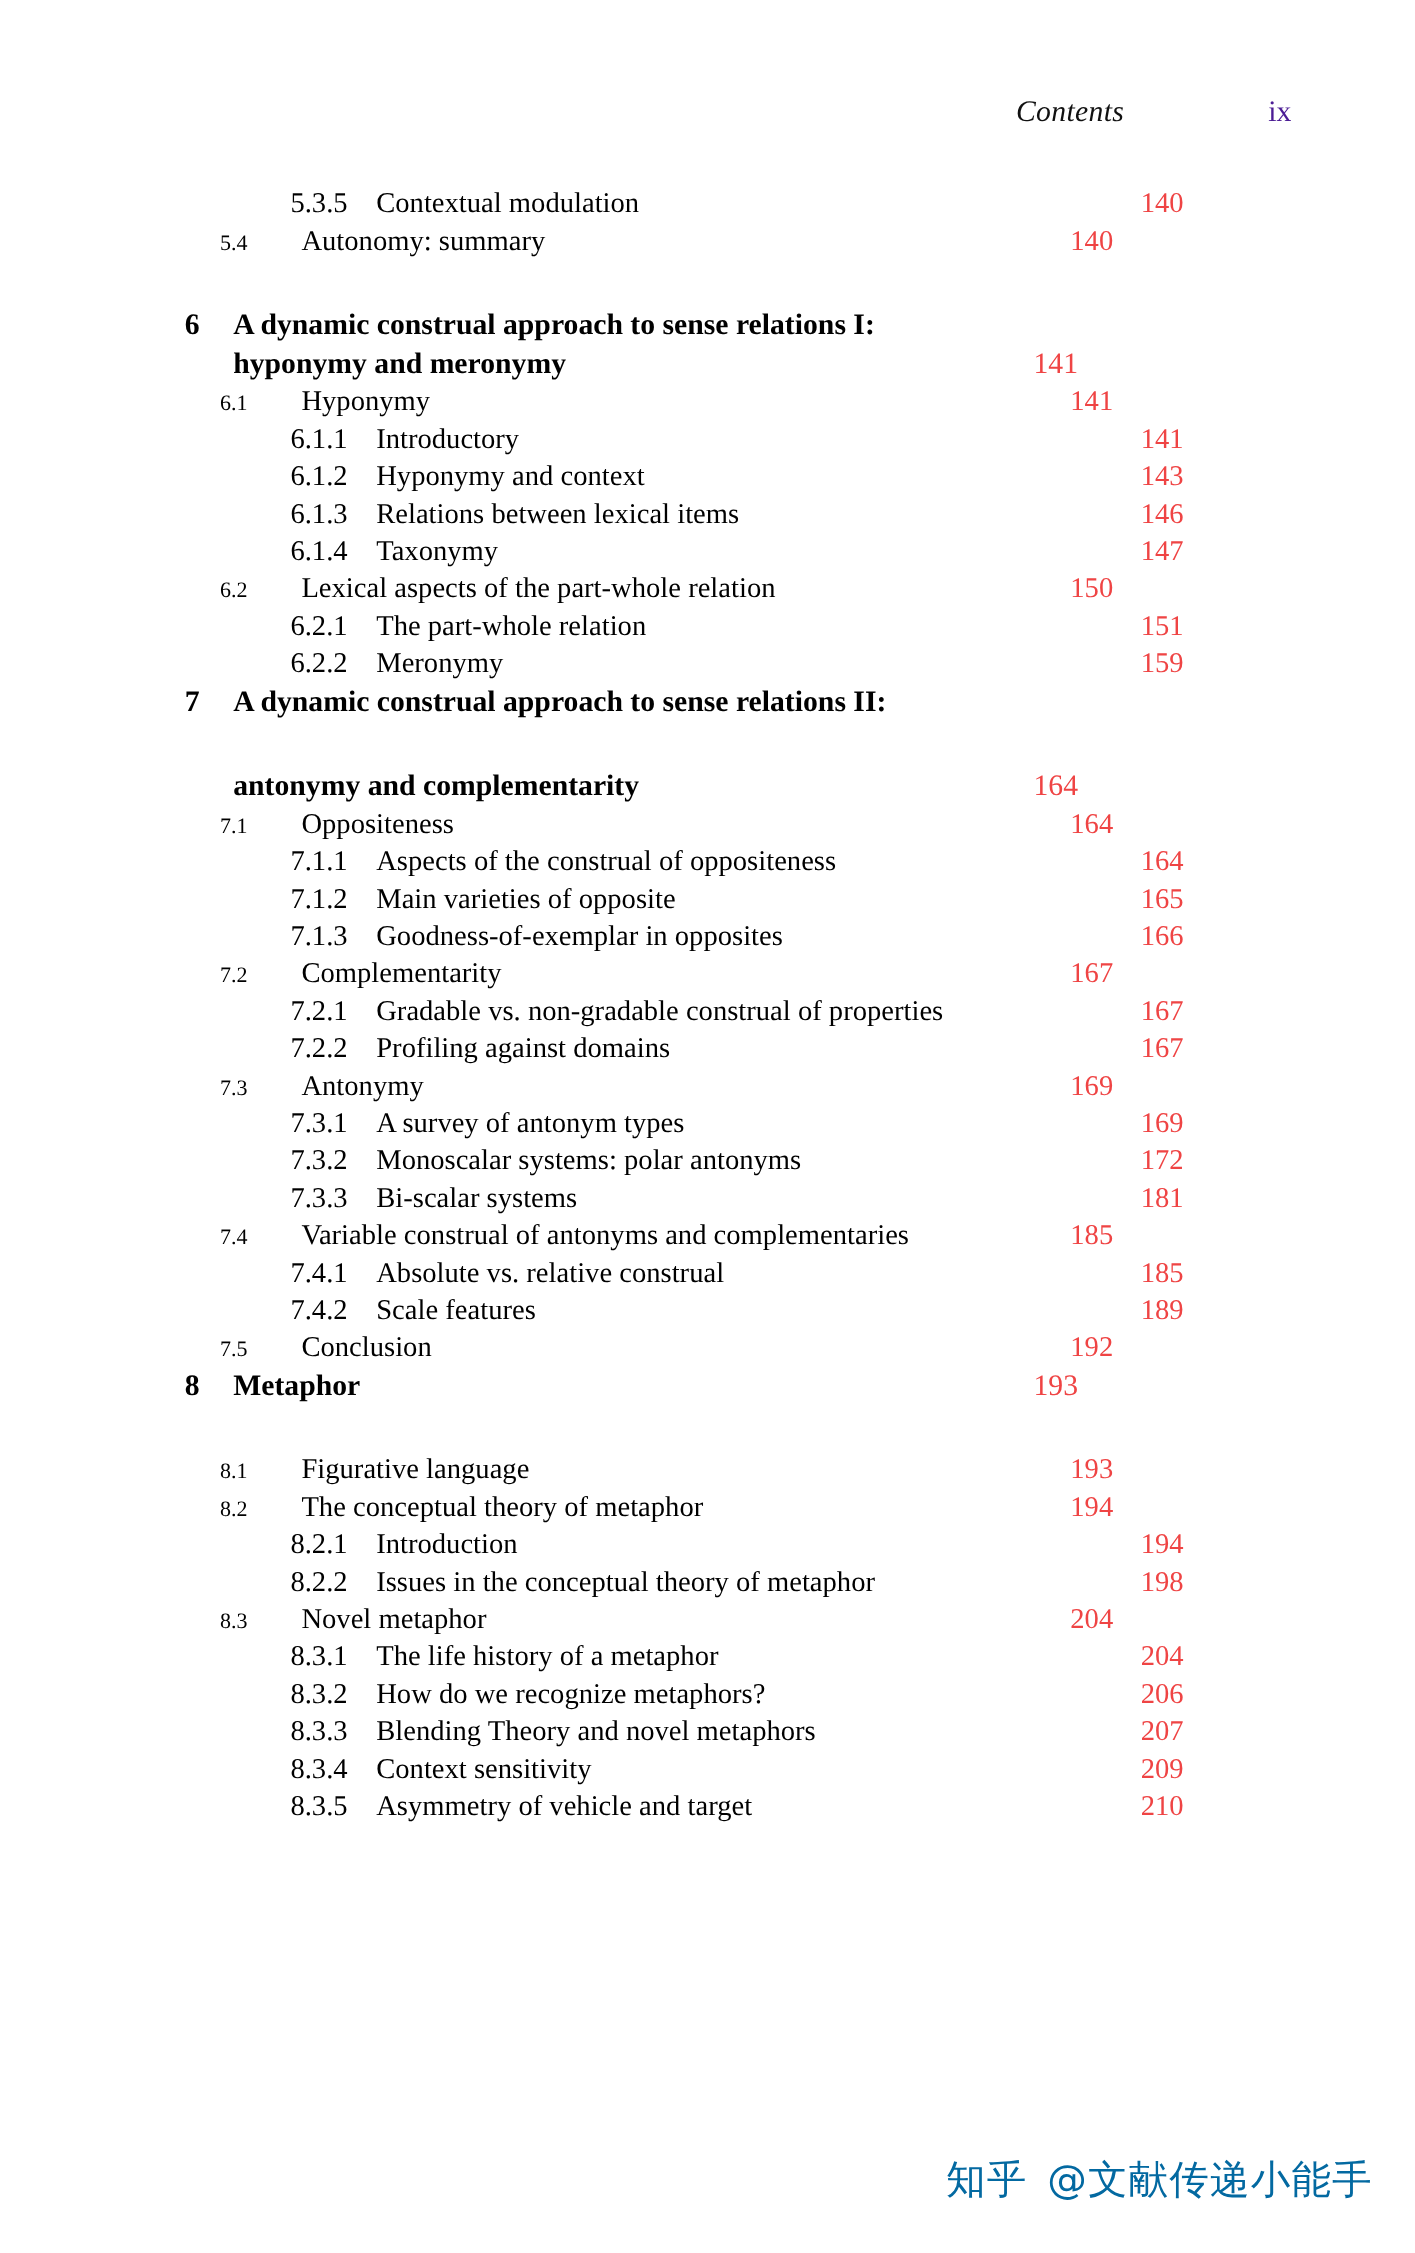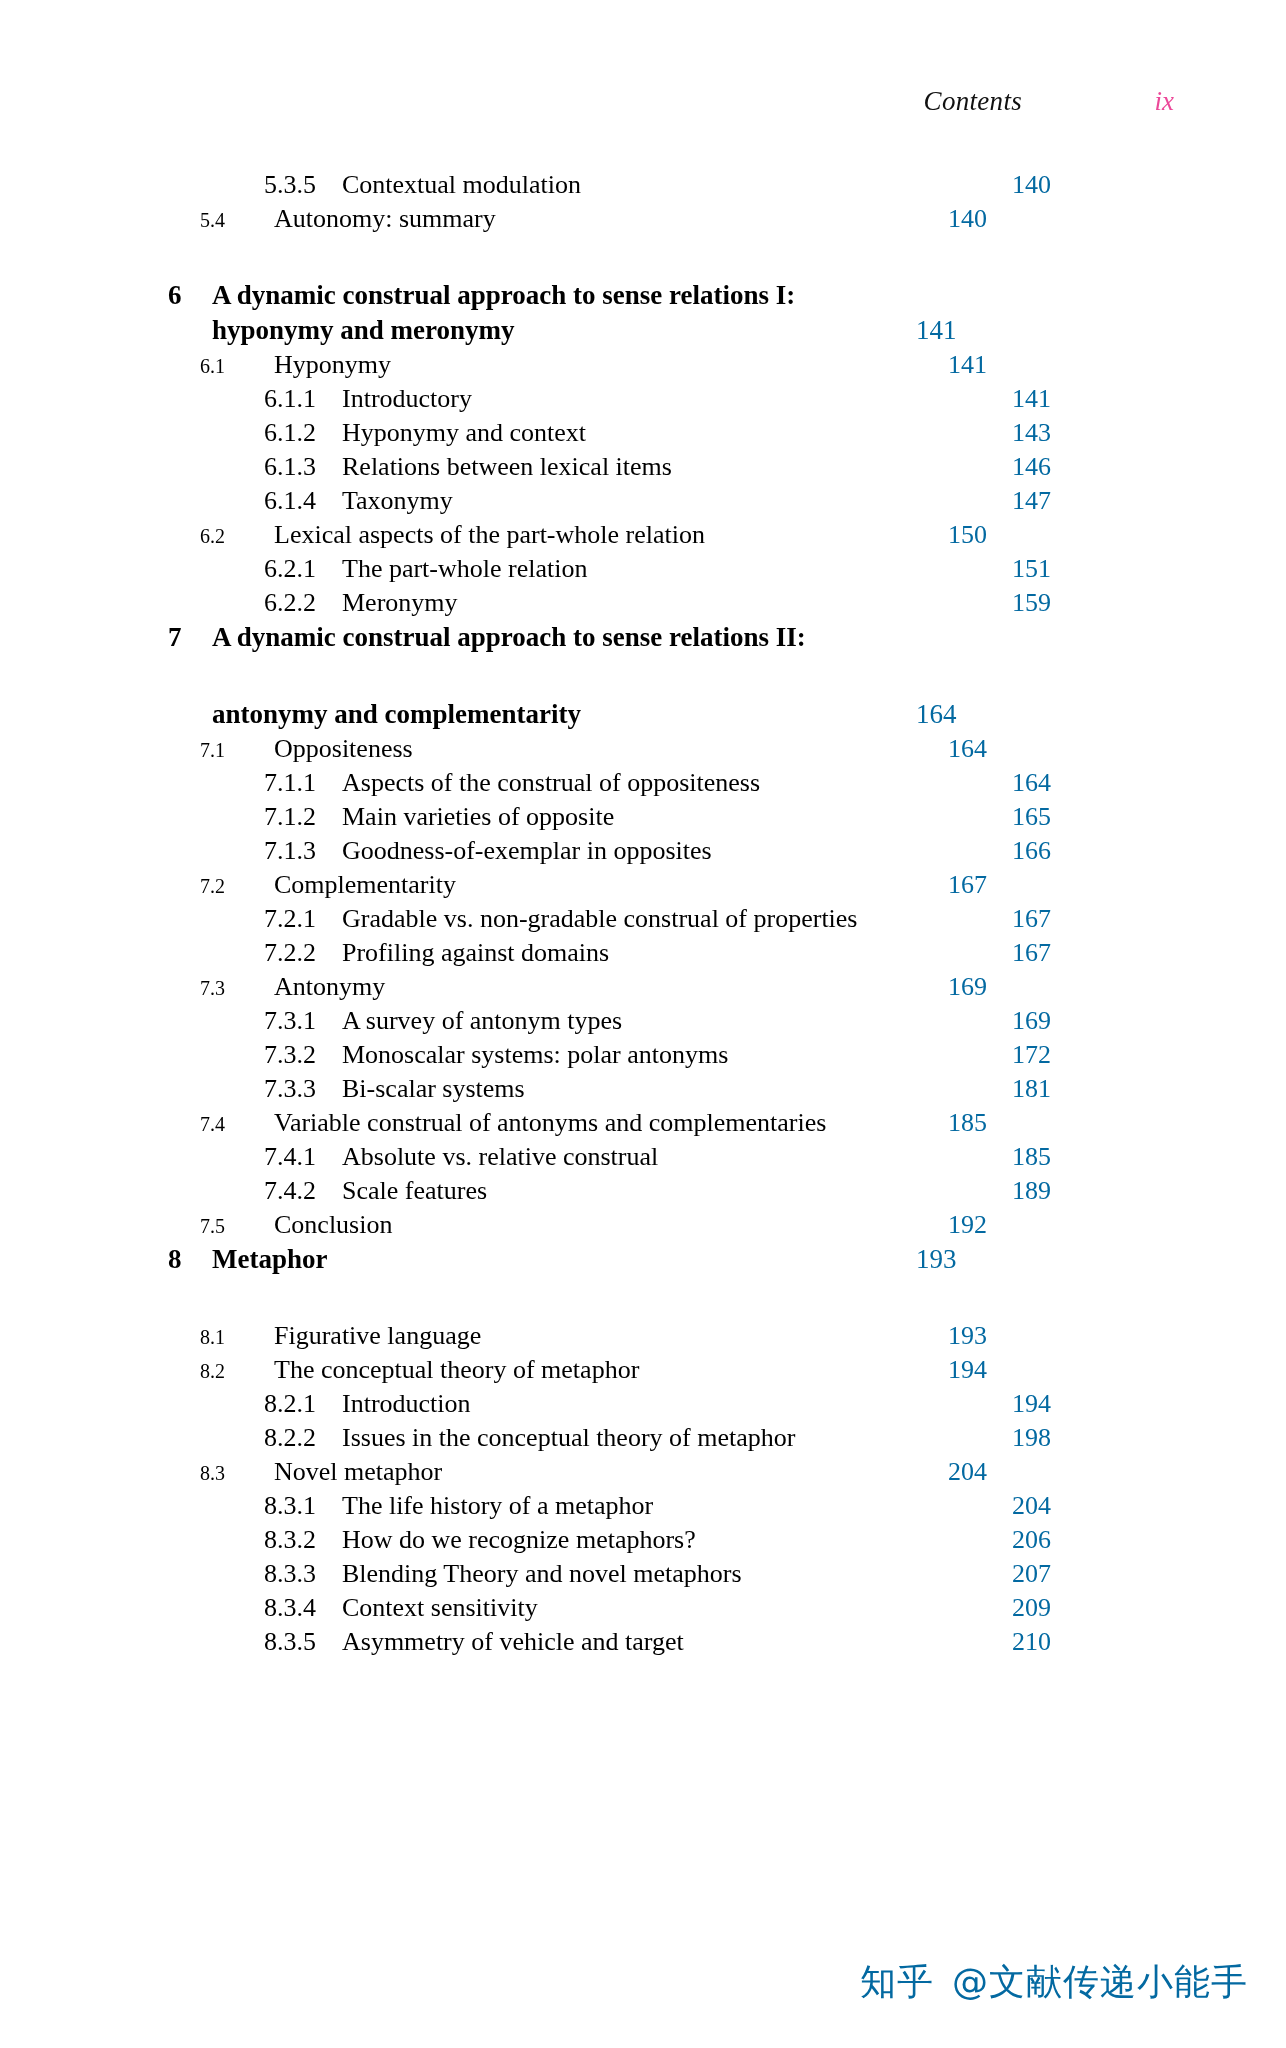--- a/index.html
+++ b/index.html
@@ -39,22 +39,21 @@
     font-style: italic;
     font-size: 27px;
     letter-spacing: 0.3px;
     color: #111111;
   }
   .rh-folio {
     font-size: 27px;
     margin-left: 78px;
     width: 46px;
     text-align: right;
-    color: #ec4899;
-    font-style: italic;
+    color: #4c1d95;
   }
 
   
   .toc {
     position: absolute;
     top: 172px;
     left: 0;
     width: 1092px;
     padding-left: 168px;
     padding-right: 112px;
@@ -77,22 +76,22 @@
     flex: 0 0 auto;
     text-align: left;
   }
   .title {
     flex: 1 1 auto;
     white-space: nowrap;
   }
   .folio {
     flex: 0 0 auto;
     width: 64px;
-    text-align: left;
-    color: #0369a1;
+    text-align: right;
+    color: #ef4444;
   }
 
   
   .lvl1 .num {
     width: 44px;
     font-weight: bold;
     font-size: 27px;
   }
   .lvl1 .title {
     font-weight: bold;

